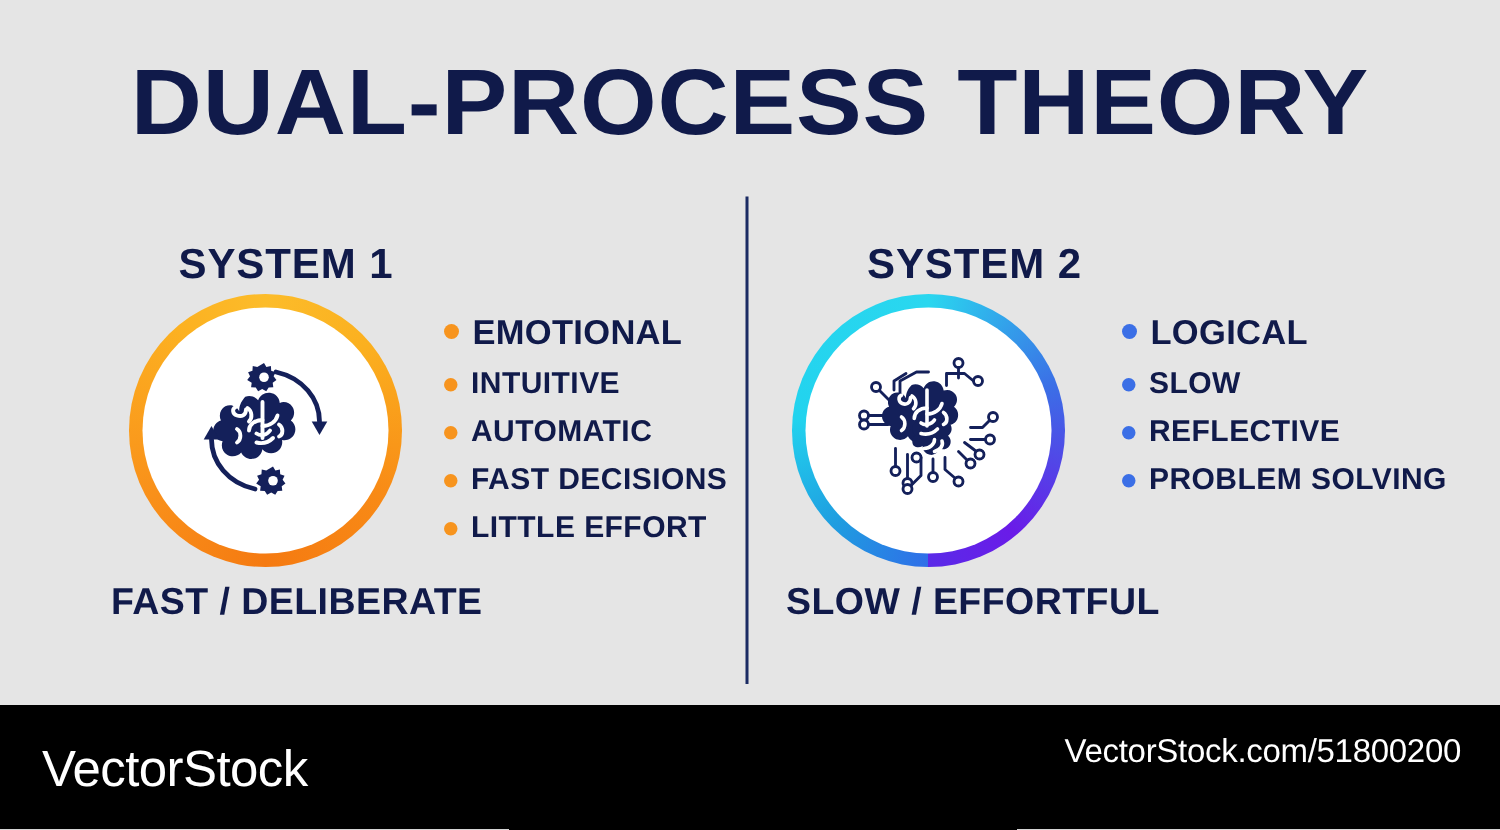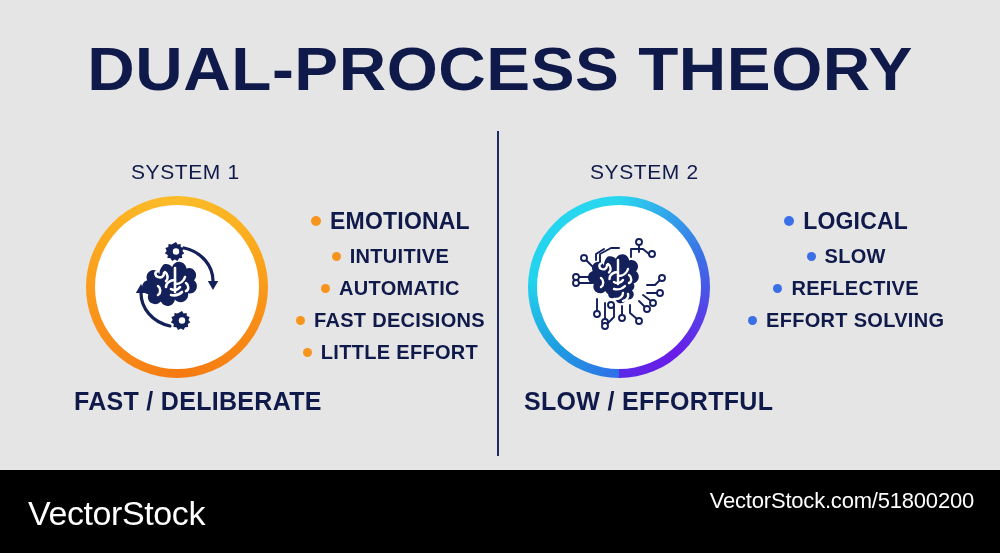--- a/index.html
+++ b/index.html
@@ -50,26 +50,25 @@
     position: absolute;
     top: 150px;
     height: 270px;
   }
   #panel-left  { left: 46px;  width: 450px; }
   #panel-right { left: 500px; width: 470px; }
 
   .system-label {
     position: absolute;
     top: 10px;
-    font-weight: 400;
-    font-size: 21px;
+    font-weight: 700;
+    font-size: 28px;
     letter-spacing: 0.6px;
     color: #101a4a;
     white-space: nowrap;
-    margin-left: 12px;
   }
   #panel-left  .system-label { left: 73px; }
   #panel-right .system-label { left: 78px; }
 
   
   .ring {
     position: absolute;
     top: 46px;
     width: 164px;
     height: 164px;
@@ -123,21 +122,20 @@
     padding: 0;
   }
   #list-left  { left: 250px; }
   #list-right { left: 248px; }
 
   .bullet-item {
     display: flex;
     align-items: center;
     height: 32px;
     white-space: nowrap;
-    justify-content: center;
   }
   .bullet-dot {
     width: 9px;
     height: 9px;
     border-radius: 50%;
     flex: 0 0 auto;
     margin-right: 9px;
   }
   #list-left .bullet-dot  { background: #f7941e; }
   #list-right .bullet-dot { background: #3b6fe6; }
@@ -365,21 +363,21 @@
       <li class="bullet-item">
         <span class="bullet-dot"></span>
         <span class="bullet-text">SLOW</span>
       </li>
       <li class="bullet-item">
         <span class="bullet-dot"></span>
         <span class="bullet-text">REFLECTIVE</span>
       </li>
       <li class="bullet-item">
         <span class="bullet-dot"></span>
-        <span class="bullet-text">EFFORT SOLVING</span>
+        <span class="bullet-text">PROBLEM SOLVING</span>
       </li>
     </ul>
 
     <div class="caption">SLOW / EFFORTFUL</div>
   </div>
 
   <div id="footer">
     <div id="brand">VectorStock</div>
     <div id="brand-url">VectorStock.com/51800200</div>
   </div>

